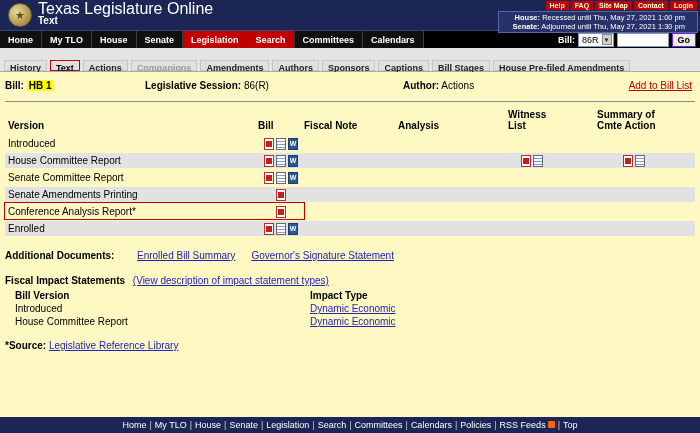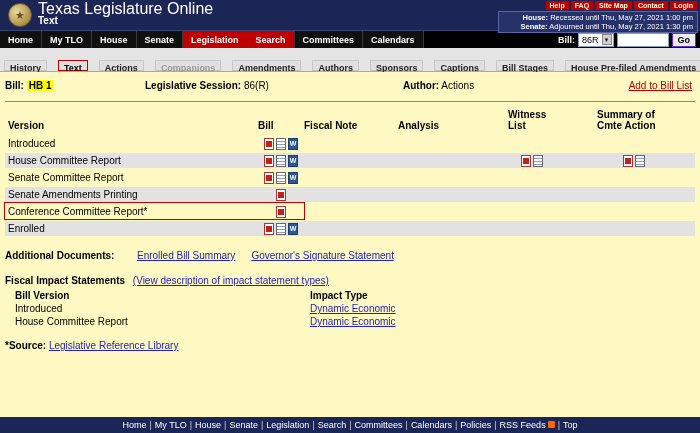--- a/index.html
+++ b/index.html
@@ -12,41 +12,41 @@
   .seal{position:absolute;left:8px;top:3px;width:24px;height:24px;border-radius:50%;
         background:radial-gradient(circle at 35% 35%,#e8d9a0,#b59a50 60%,#8a713a);
         border:1px solid #6b5a2e;color:#6b4f1d;font-size:11px;line-height:23px;text-align:center}
   .titles{position:absolute;left:38px;top:2px;color:#fff}
   .site-title{font-size:16px;font-weight:normal;line-height:13px}
   .pg-title{font-size:10px;font-weight:bold;line-height:12px}
   .top-right{position:absolute;right:2px;top:0;text-align:right}
   .util-links{display:flex;justify-content:flex-end;gap:2px;margin:1px 1px 0 0}
   .util-link{background:#c00000;color:#ffd;font-size:7px;font-weight:bold;padding:1px 4px;cursor:pointer}
   .status-box{margin-top:1px;background:#27326b;border:1px solid #5a66a5;color:#fff;
-              font-size:7.5px;line-height:9px;padding:1px 4px;text-align:right;min-width:200px}
+              font-size:7.5px;line-height:9px;padding:1px 12px;text-align:right;min-width:200px}
   .status-box b{color:#fff}
 
   
   .mainnav{background:#000;height:18px;display:flex;align-items:stretch;flex:none;border-top:1px solid #3a4573}
   .nav-items{display:flex;align-items:stretch}
   .nav-item{color:#fff;font-size:9px;font-weight:bold;padding:0 8px;border-right:1px solid #3a3a3a;
             display:flex;align-items:center;cursor:pointer;background:#101010;white-space:nowrap}
   .nav-item.hl{background:#c00000}
   .nav-right{margin-left:auto;display:flex;align-items:center;gap:3px;padding-right:4px}
   .bill-label{color:#fff;font-size:9px;font-weight:bold}
   .select-box{background:#fff;border:1px solid #7f9db9;font-size:9px;height:14px;display:inline-flex;
               align-items:center;gap:3px;padding:0 1px 0 3px;cursor:pointer}
   .select-arrow{width:10px;height:11px;background:#d4d0c8;border:1px solid #888;font-size:6px;
                 line-height:10px;text-align:center;color:#222}
   .bill-input{width:52px;height:14px;border:1px solid #7f9db9;font-size:9px;padding:0 2px;font-family:"Liberation Sans",sans-serif}
   .go-btn{height:14px;font-size:9px;background:#ececec;border:1px solid #6d28d9;padding:0 5px;font-weight:bold;
           cursor:pointer;font-family:"Liberation Sans",sans-serif}
 
   
-  .tabstrip{background:#e4e4e4;padding:12px 4px 0;height:24px;flex:none;display:flex;gap:11px;border-bottom:1px solid #aaa}
+  .tabstrip{background:#e4e4e4;padding:12px 4px 0;height:24px;flex:none;display:flex;gap:3px;border-bottom:1px solid #aaa}
   .tab{font-size:9px;font-weight:bold;color:#222;padding:2px 5px;background:#e0e0e0;border:1px solid #c6c6c6;
        cursor:pointer;white-space:nowrap;line-height:11px}
   .tab.active{border:1px solid #c00000;color:#000}
   .tab.disabled{color:#999}
 
   
   main{flex:1;padding:6px 5px 0;font-size:10px;overflow:hidden;background:#fef9c3}
   .bill-info{position:relative;height:16px;margin-top:2px}
   .bi-bill{position:absolute;left:0}
   .bi-session{position:absolute;left:140px}
@@ -206,21 +206,21 @@
           </div>
           <div class="vrow shaded">
             <div class="version">Senate Amendments Printing</div>
             <div class="icons"><span class="fico pdf"></span></div>
             <div class="icons"></div>
             <div class="icons"></div>
             <div class="icons"></div>
             <div class="icons"></div>
           </div>
           <div class="vrow">
-            <div class="version">Conference Committee Report*</div>
+            <div class="version">Conference Analysis Report*</div>
             <div class="icons"><span class="fico pdf"></span></div>
             <div class="icons"></div>
             <div class="icons"></div>
             <div class="icons"></div>
             <div class="icons"></div>
             <div class="outline-box"></div>
           </div>
           <div class="vrow shaded">
             <div class="version">Enrolled</div>
             <div class="icons"><span class="fico pdf"></span><span class="fico html"></span><span class="fico word"></span></div>

